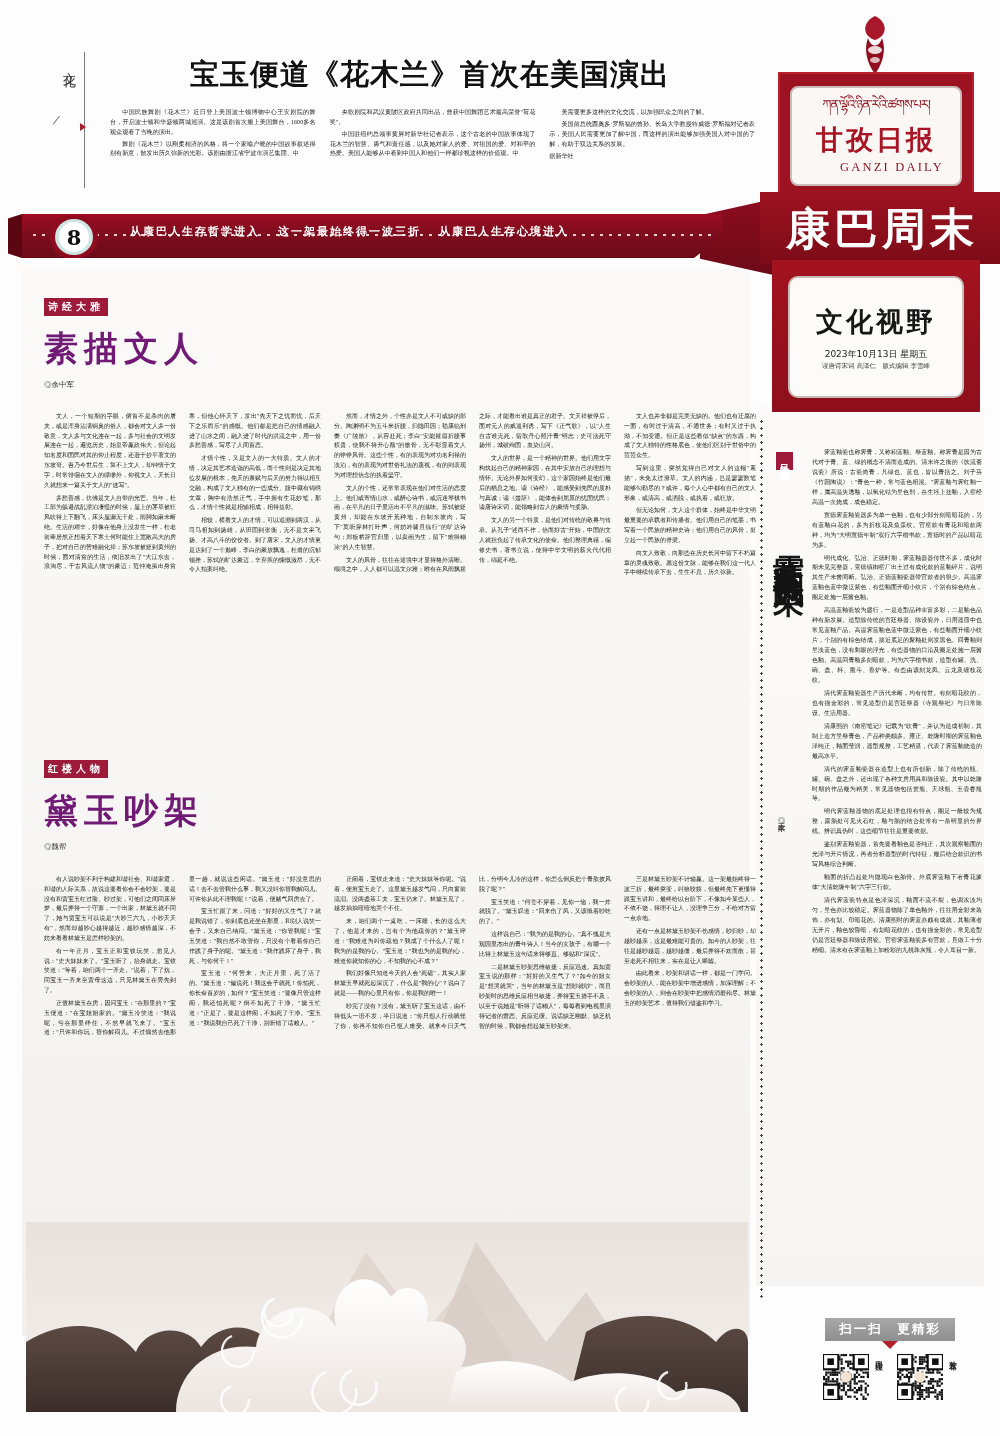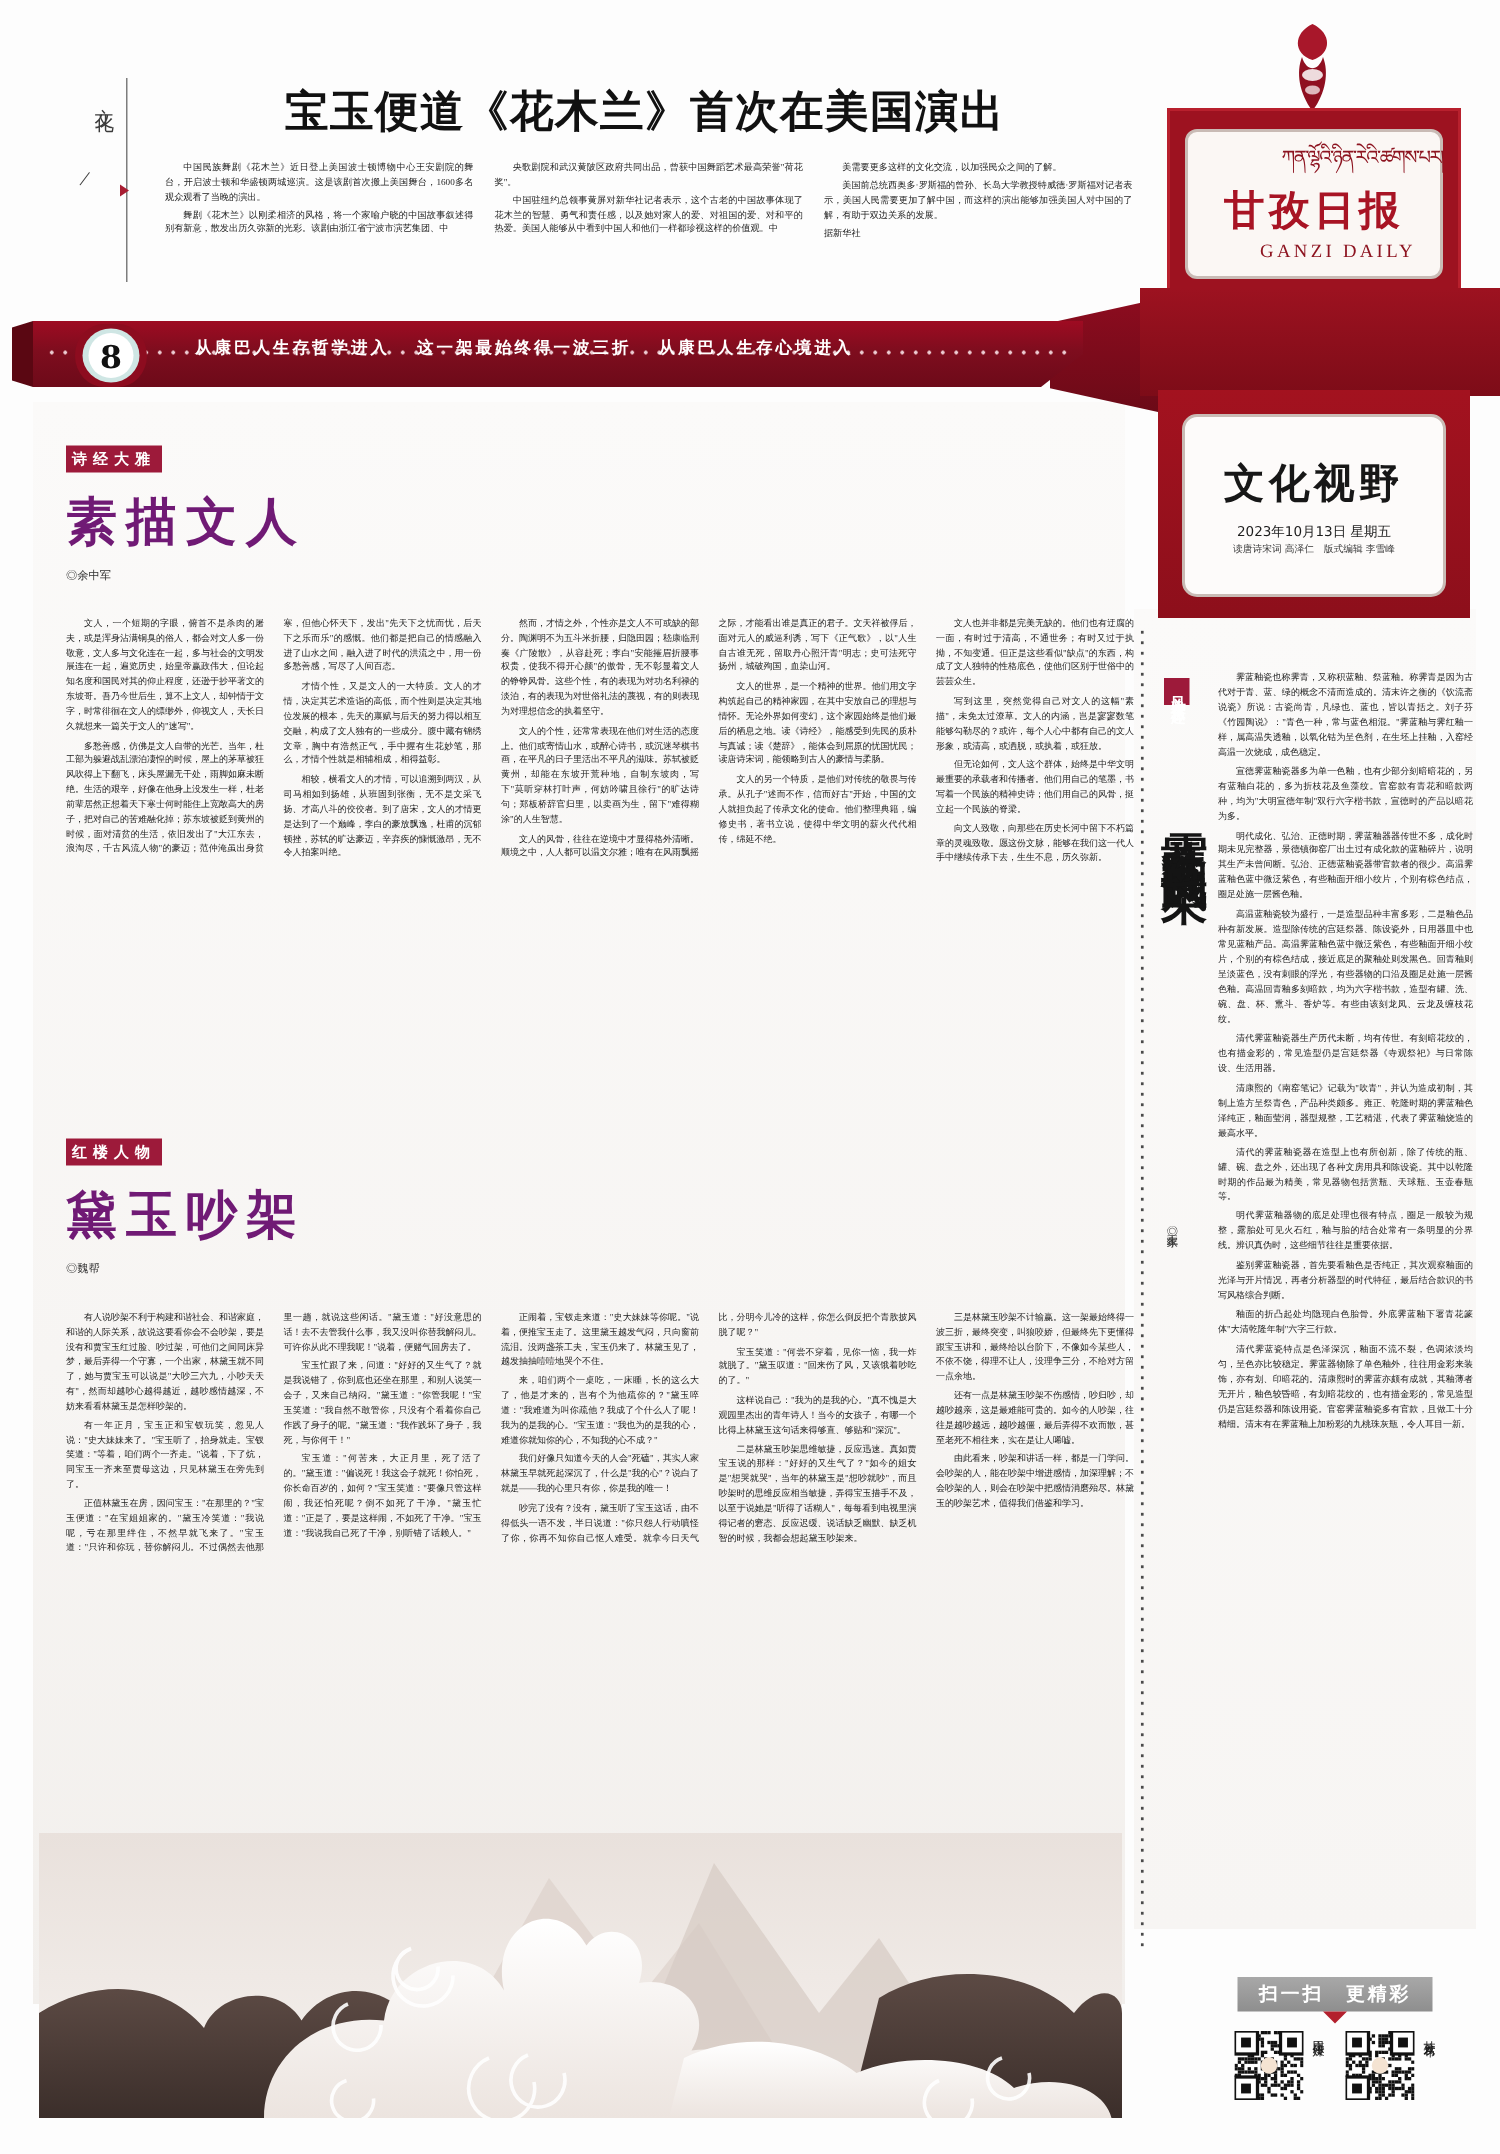--- a/index.html
+++ b/index.html
@@ -141,21 +141,21 @@
   }
   .logo-white-card {
     position: absolute; left: 30px; top: 72px;
     width: 172px; height: 100px;
     background: #fbf7f4;
     border: 2px solid #c9bbb5;
     border-radius: 8px;
   }
   .tibetan {
     position: absolute; left: 30px; top: 76px; width: 172px;
-    text-align: right; font-size: 13px; color: #8d1420;
+    text-align: center; font-size: 13px; color: #8d1420;
     font-family: "DejaVu Sans", sans-serif; letter-spacing: -1px;
   }
   .logo-cn {
     position: absolute; left: 30px; top: 108px; width: 172px;
     text-align: center; font-size: 27px; font-weight: bold;
     color: #a81424; letter-spacing: 3px;
     font-family: "DejaVu Serif", serif;
   }
   .logo-en {
     position: absolute; left: 30px; top: 146px; width: 204px;
@@ -358,20 +358,21 @@
       <ellipse cx="27" cy="46" rx="5" ry="3" fill="#ffffff" opacity=".7"></ellipse>
     </svg>
 
     <div class="logo-red-box"></div>
     <div class="logo-white-card"></div>
     <div class="tibetan">ཀན་ལྷོའི་ཉིན་རེའི་ཚགས་པར།</div>
     <div class="logo-cn">甘孜日报</div>
     <div class="logo-en">GANZI DAILY</div>
 
     <div class="kangba-band"></div>
+    <div class="kangba-text">康巴周末</div>
 
     <div class="sub-red-frame"></div>
     <div class="sub-white-card"></div>
     <div class="sub-title">文化视野</div>
     <div class="sub-date">2023年10月13日 星期五</div>
     <div class="sub-editors">读唐诗宋词 高泽仁　版式编辑 李雪峰</div>
   </div>
 
   <div id="article1">
     <div class="tag">诗经大雅</div>

